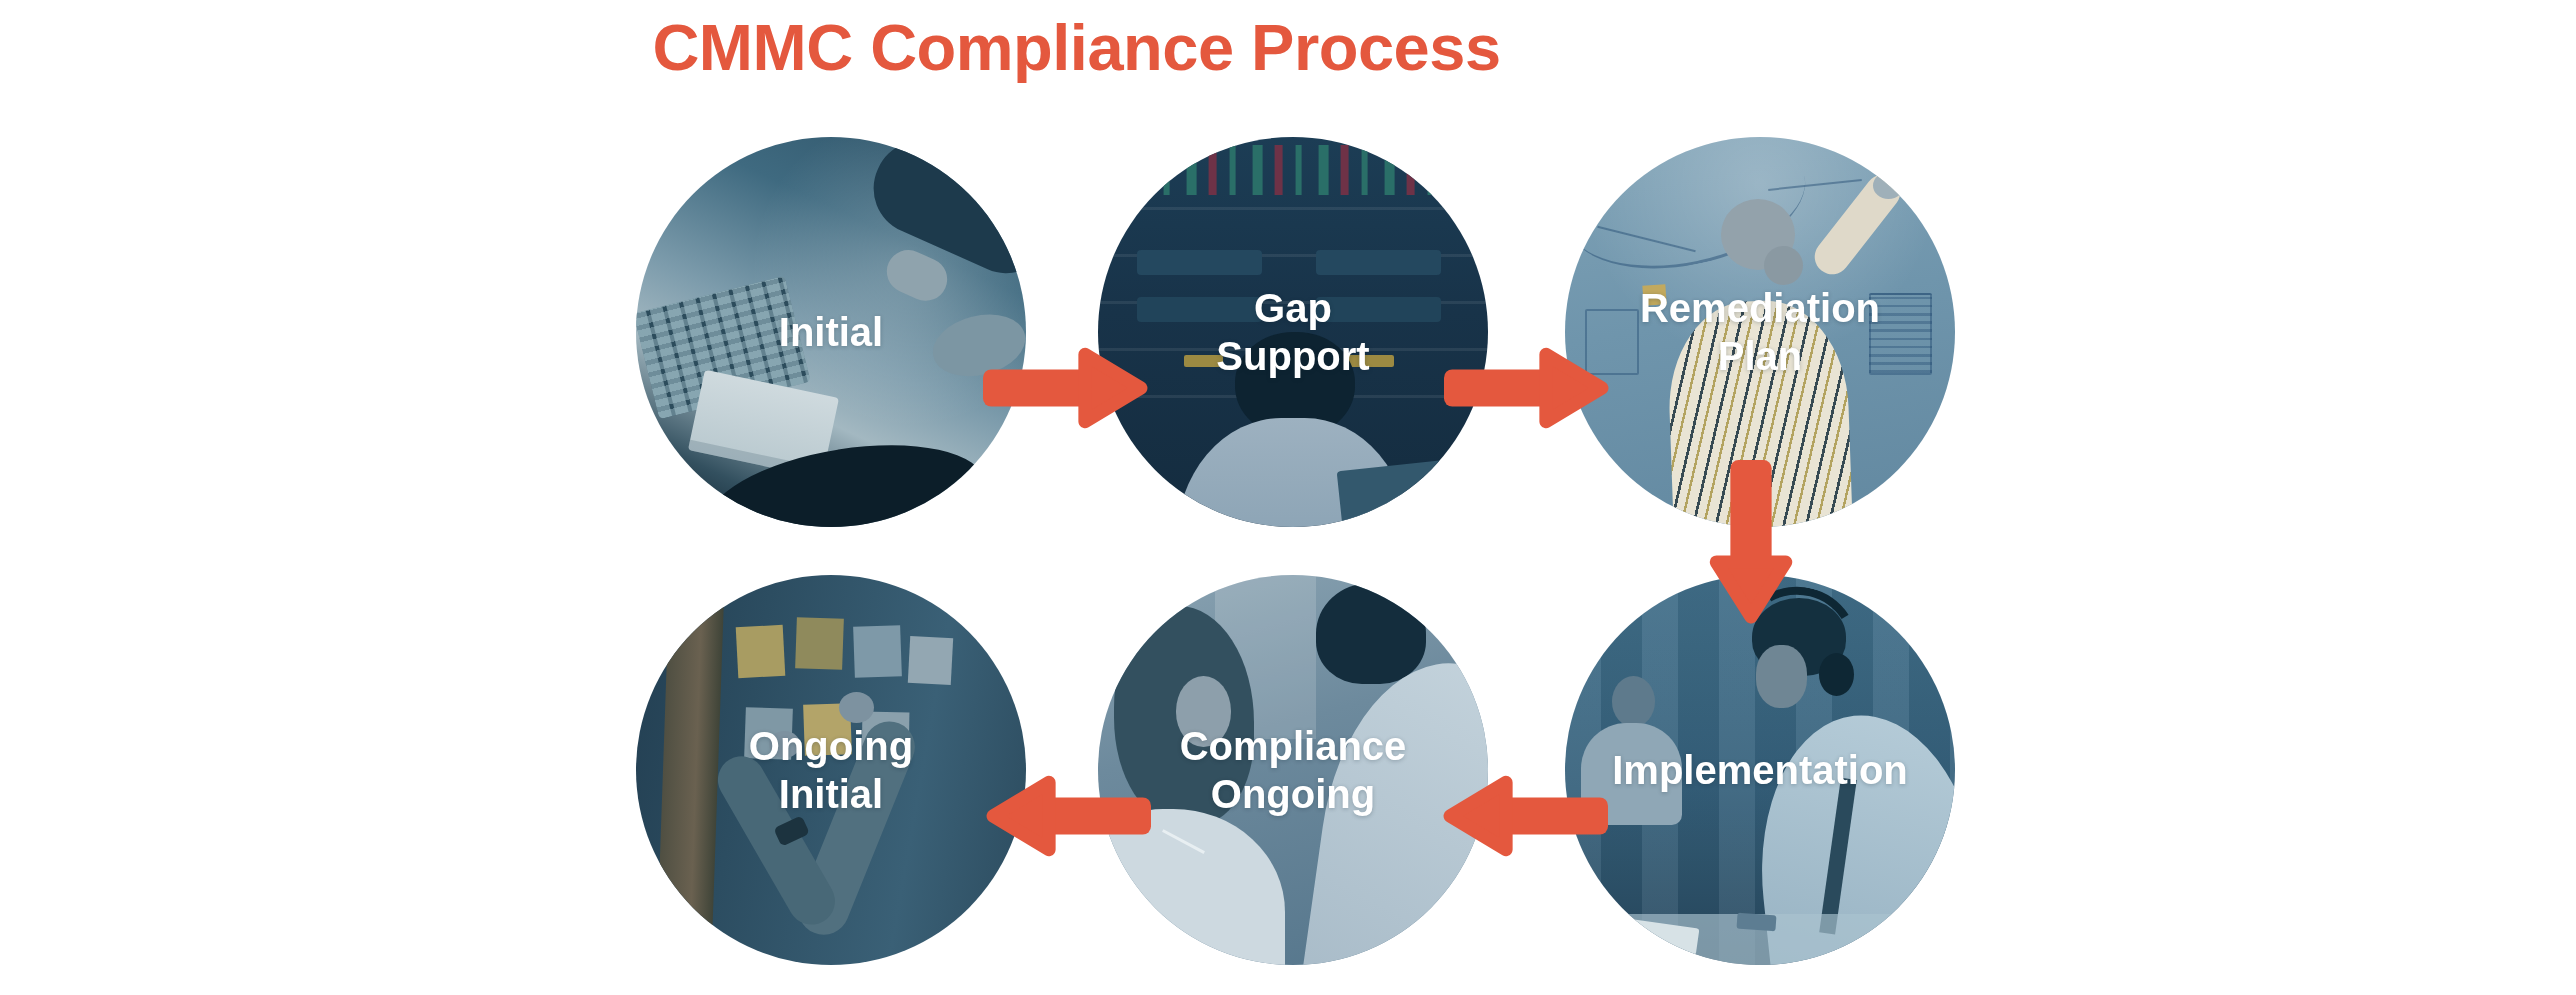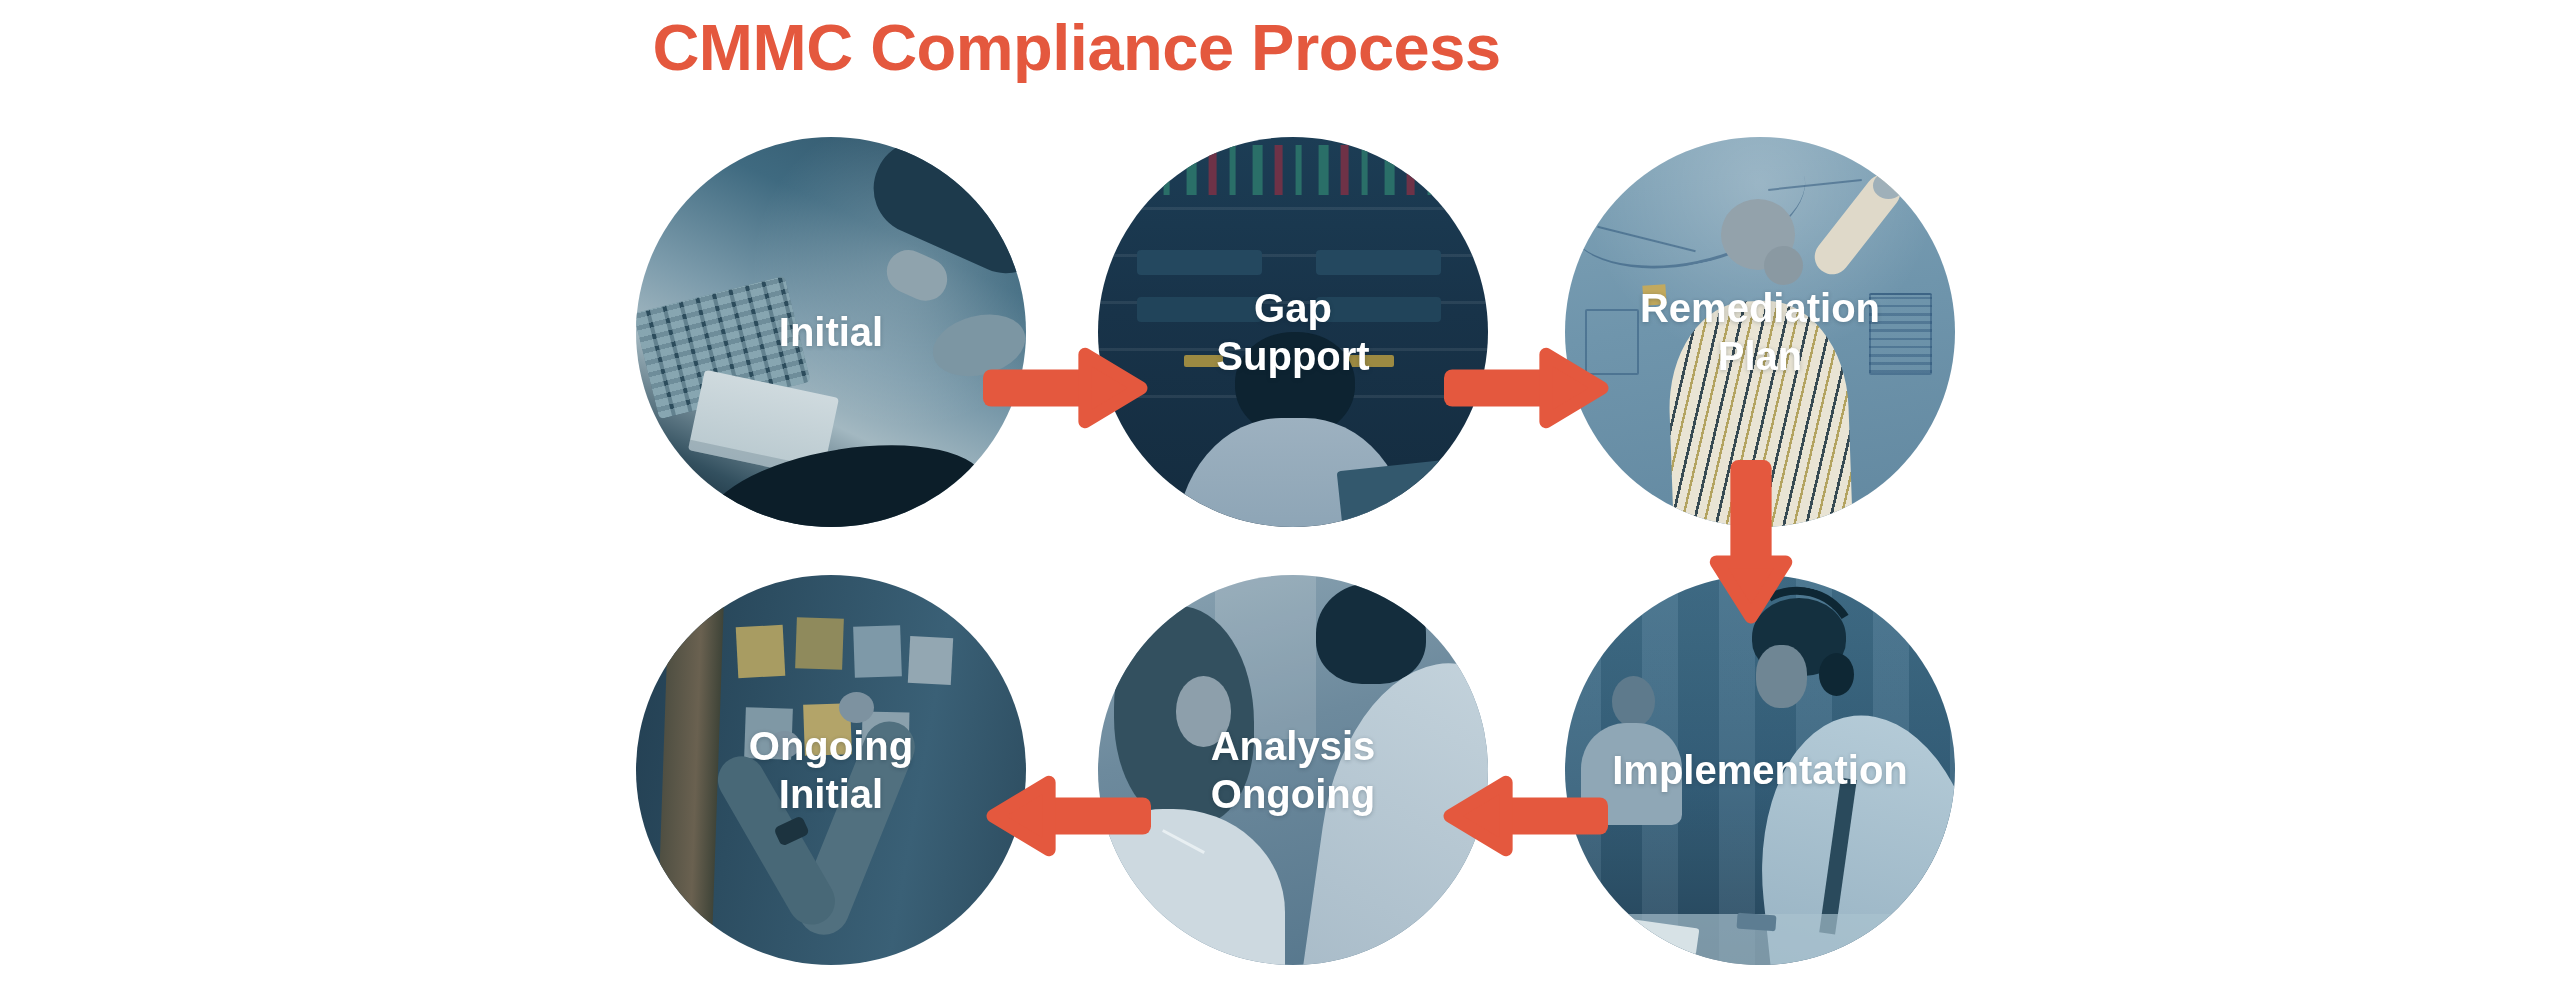--- a/index.html
+++ b/index.html
@@ -221,21 +221,21 @@
     <div class="photo p5">
       <div class="d-win5"></div>
       <div class="d-hair5a"></div>
         <div class="d-face5"></div>
         <div class="d-jack5"></div>
         <div class="d-pen5"></div>
       <div class="d-hair5b"></div>
         <div class="d-shirt5b"></div>
     </div>
     <div class="label">
-      <span>Analysis</span>
+      <span>Compliance</span>
       <span>Ongoing</span>
     </div>
   </div>
 
   <div class="circle row2 s6">
     <div class="photo p6">
       <div class="d-wood6"></div>
       <div class="d-n6a"></div>
         <div class="d-n6b"></div>
         <div class="d-n6c"></div>

